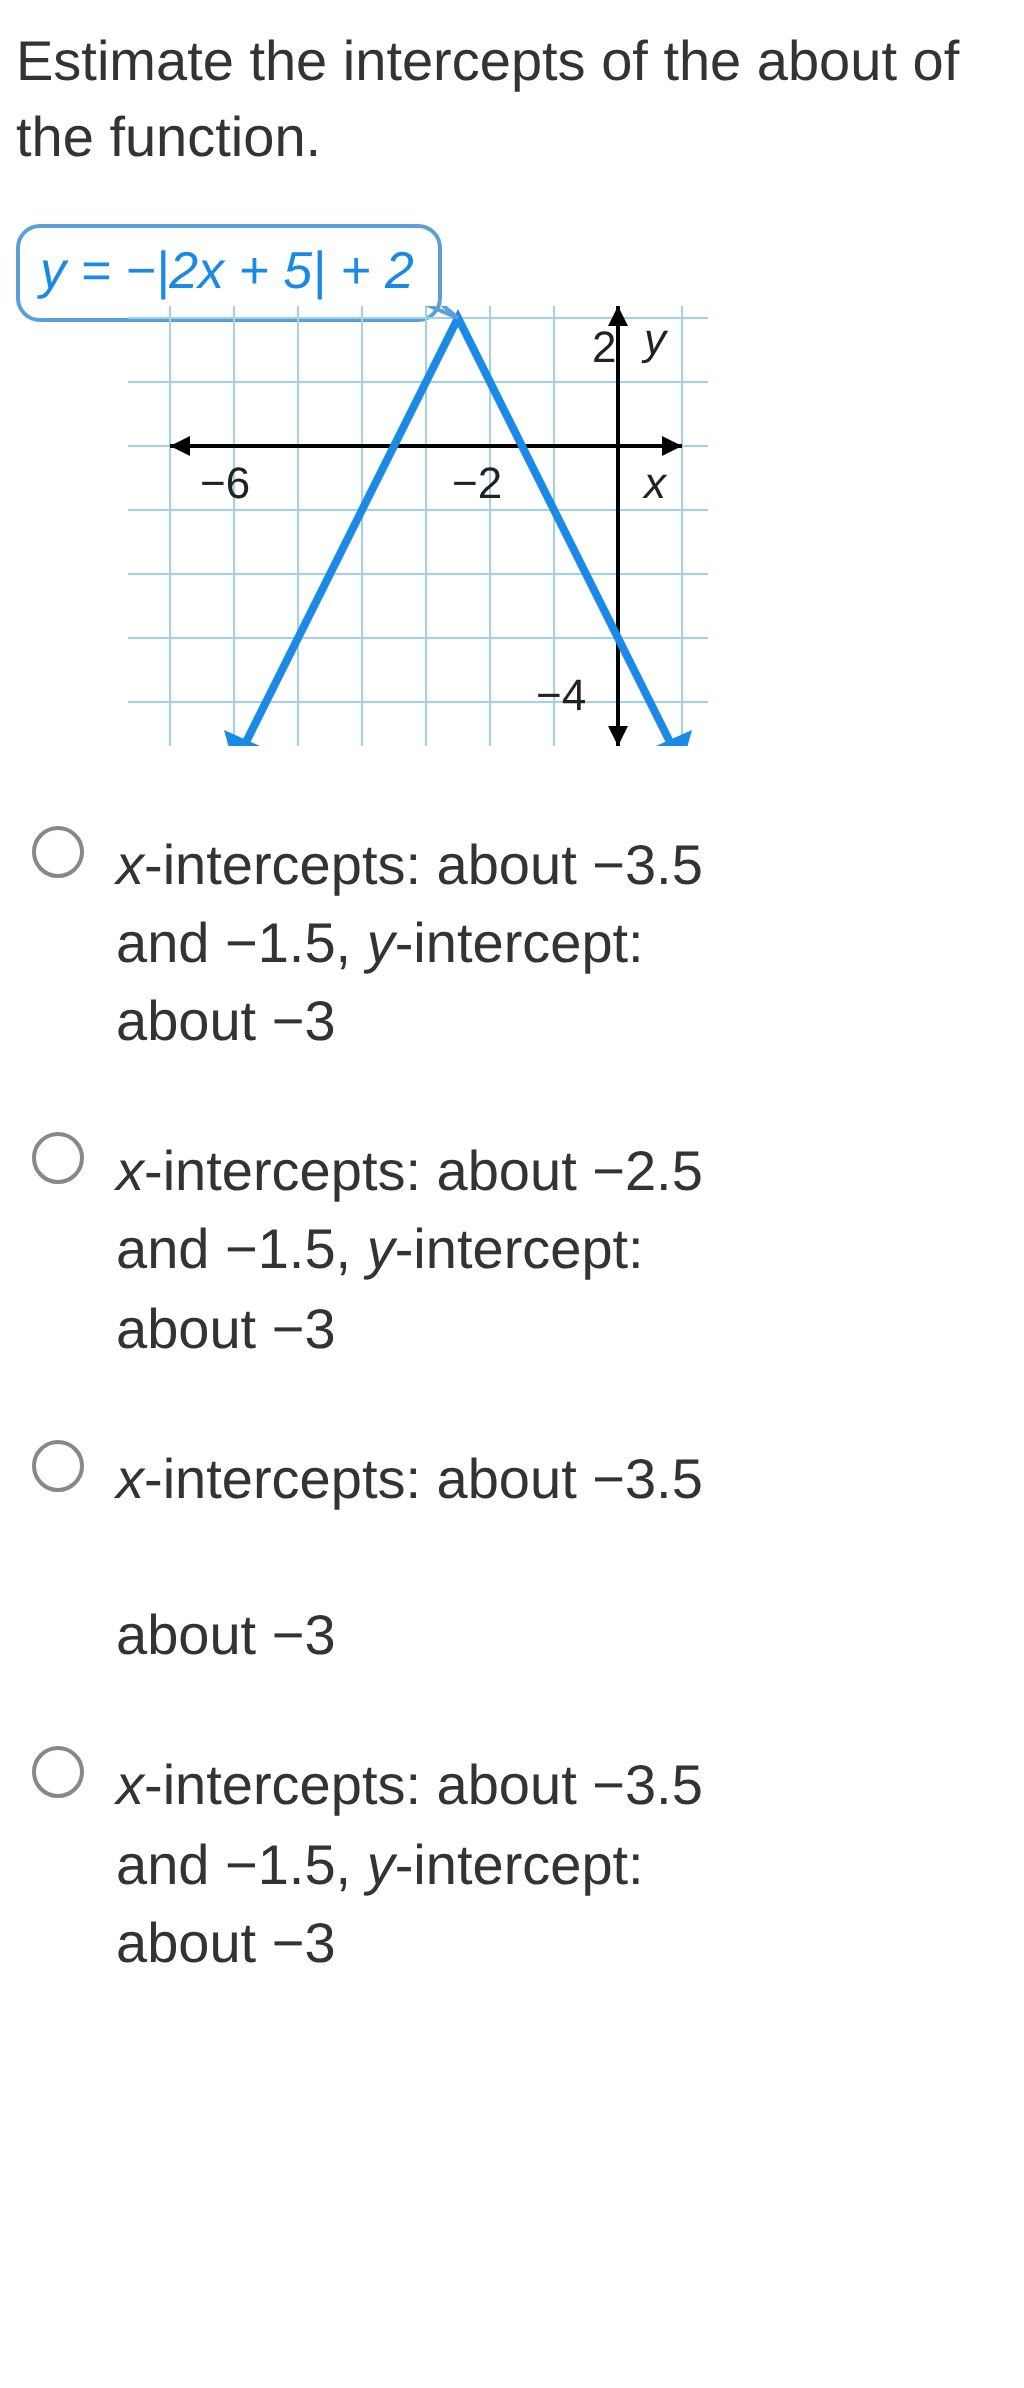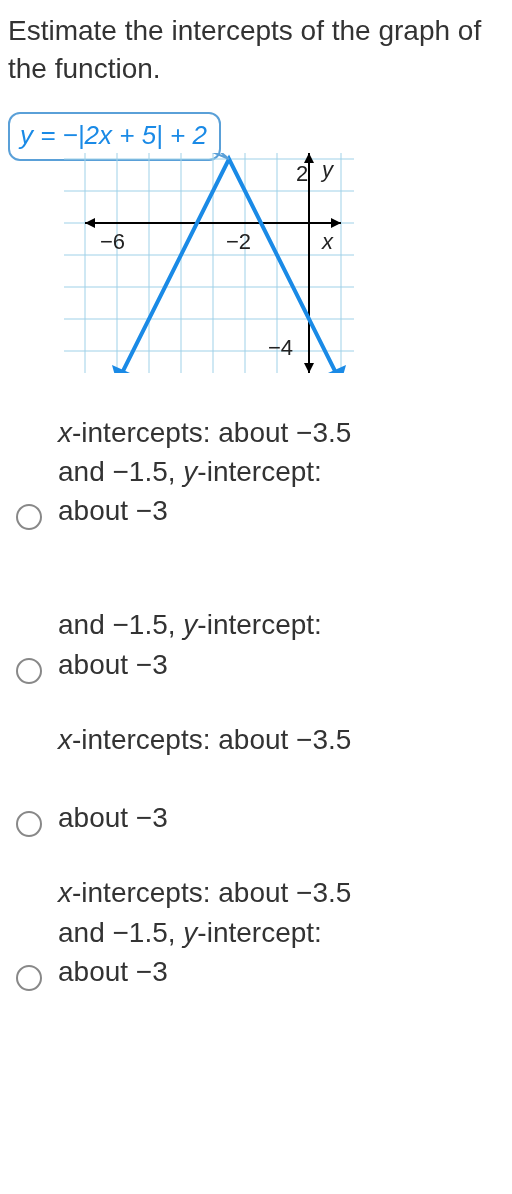--- a/index.html
+++ b/index.html
@@ -41,38 +41,38 @@
     color: #222;
   }
   .tick-label {
     position: absolute;
     font-size: 22px;
     color: #222;
   }
   .options { padding-left: 8px; margin-top: 20px; }
   .option {
     display: flex;
-    align-items: flex-end;
+    align-items: flex-start;
     gap: 16px;
     margin-bottom: 36px;
   }
   .radio {
     width: 26px; height: 26px;
     border: 2px solid #888;
     border-radius: 50%;
     flex: 0 0 26px;
     background: #fff;
   }
   .option-text { font-size: 28px; color: #333; line-height: 1.4; }
   .ital { font-style: italic; }
 </style>
 </head>
 <body>
 
-<div class="question">Estimate the intercepts of the graph of the function.</div>
+<div class="question">Estimate the intercepts of the about of the function.</div>
 
 <div class="figure-area">
   <div style="position:relative;">
     <div class="eq-callout">
       <span>y = −|2x + 5| + 2</span>
     </div>
 
     <div class="graph-wrap">
       <svg width="290" height="220" viewBox="0 0 290 220">
 
@@ -141,21 +141,21 @@
     <div class="option-text">
       <span><span class="ital">x</span>-intercepts: about −3.5</span><br>
       <span>and −1.5, <span class="ital">y</span>-intercept:</span><br>
       <span>about −3</span>
     </div>
   </div>
 
   <div class="option">
     <div class="radio"></div>
     <div class="option-text">
-      <br>
+      <span><span class="ital">x</span>-intercepts: about −2.5</span><br>
       <span>and −1.5, <span class="ital">y</span>-intercept:</span><br>
       <span>about −3</span>
     </div>
   </div>
 
   <div class="option">
     <div class="radio"></div>
     <div class="option-text">
       <span><span class="ital">x</span>-intercepts: about −3.5</span><br>
       <br>

